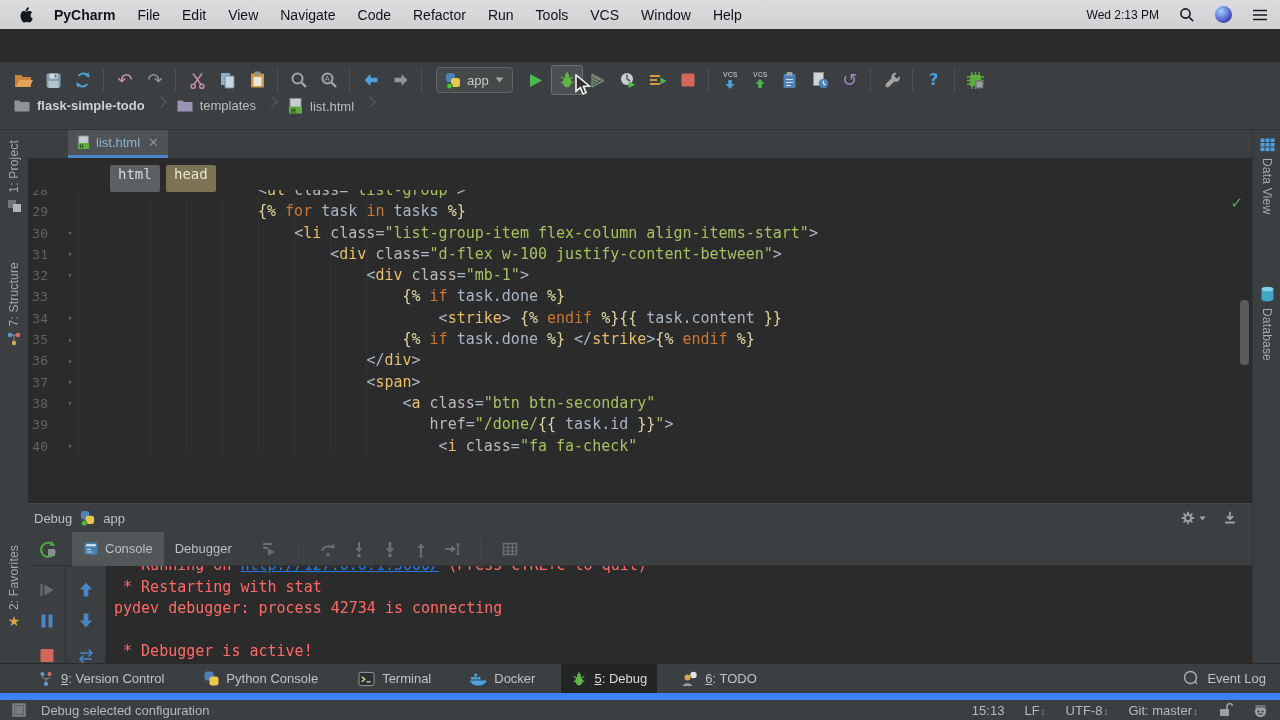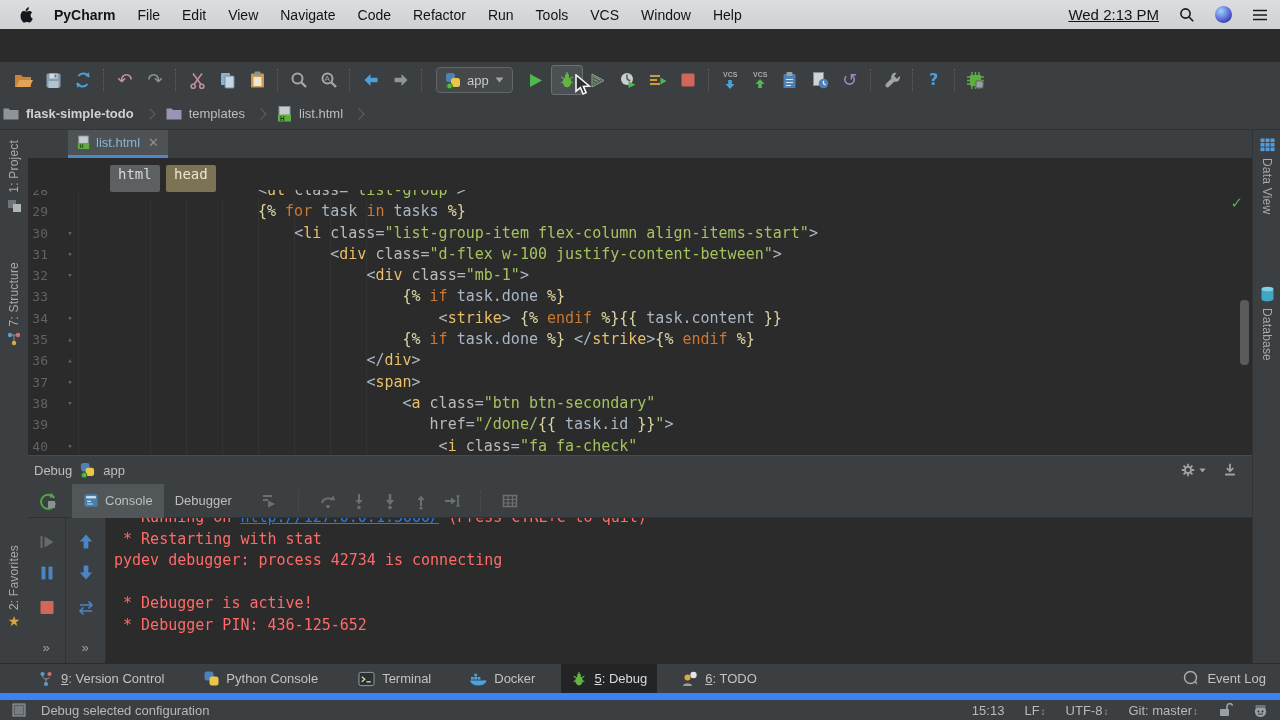--- a/index.html
+++ b/index.html
@@ -8,21 +8,21 @@
   svg{display:block}
 
   
   .menubar{position:absolute;left:0;top:0;width:100%;height:29px;
     background:linear-gradient(#dcdddf,#cfd0d2);display:flex;align-items:center;
     padding:0 12px;box-sizing:border-box;color:#101319;font-size:14px;}
   .menubar .apple{margin:0 10px 0 8px;}
   .menubar .item{padding:0 11px;cursor:default;}
   .menubar .item.bold{font-weight:bold;}
   .mb-right{margin-left:auto;display:flex;align-items:center;gap:20px;}
-  .mb-clock{font-size:15px;text-decoration:underline;}
+  .mb-clock{font-size:12px;}
   .siri{width:17px;height:17px;border-radius:50%;
     background:radial-gradient(circle at 35% 30%,#9fd4f7,#5a64d8 55%,#131c4e);}
 
   
   .titlebar{position:absolute;left:0;top:29px;width:100%;height:33px;
     background:linear-gradient(#e9e9e9,#d4d4d4);border-bottom:1px solid #a8a8a8;
     box-sizing:border-box;display:flex;align-items:center;justify-content:center;}
   .lights{position:absolute;left:14px;top:10px;display:flex;gap:8px;}
   .light{width:12px;height:12px;border-radius:50%;}
   .l-red{background:#ff5f57;border:1px solid #e0443e;box-sizing:border-box}
@@ -36,21 +36,21 @@
   .tbtn{width:30px;height:28px;display:flex;align-items:center;justify-content:center;flex:0 0 auto;border-radius:3px;}
   .tsep{width:1px;height:22px;border-left:1px dotted #5f5f5f;margin:0 5px;flex:0 0 auto;}
   .glyph{font-family:"DejaVu Sans",sans-serif;font-size:18px;line-height:1;}
   .runcfg{height:24px;background:#45494a;border:1px solid #616668;border-radius:4px;
     display:flex;align-items:center;gap:6px;padding:0 8px;margin:0 8px;color:#c8cacc;font-size:13px;}
   .dbg-highlight{background:#4b5052;border:1px solid #6a7073;}
   .toolbar-search{position:absolute;right:10px;top:70px;}
 
   
   .crumbbar{position:absolute;left:0;top:98px;width:100%;height:32px;background:#3c3f41;
-    display:flex;align-items:center;padding-left:1px;box-sizing:border-box;
+    display:flex;align-items:flex-start;padding-left:12px;box-sizing:border-box;
     color:#bbbdbf;font-size:13px;border-bottom:1px solid #323232;}
   .crumb{display:flex;align-items:center;gap:7px;padding:0 2px;}
   .crumb.first span{font-weight:bold;color:#cfd1d3;}
   .chev{width:7px;height:7px;border-top:1px solid #5d6164;border-right:1px solid #5d6164;
     transform:rotate(45deg);margin:0 10px;}
 
   
   .stripe{position:absolute;top:130px;bottom:57px;width:28px;background:#3c3f41;}
   .stripe.left{left:0;border-right:1px solid #313335;}
   .stripe.right{left:1252px;border-left:1px solid #313335;}
@@ -82,21 +82,21 @@
     font-family:"DejaVu Sans Mono",monospace;font-size:15px;}
   .cl .num{width:20px;text-align:right;color:#606366;font-size:13px;flex:0 0 auto;}
   .cl .fold{width:12px;margin-left:16px;color:#5e6163;font-size:9px;text-align:center;flex:0 0 auto;}
   .cl .codetext{margin-left:37.5px;}
   .c-p{color:#a9b7c6}.c-k{color:#cc7832}.c-t{color:#e8bf6a}
   .c-a{color:#bababa}.c-s{color:#a5c261}.c-b{color:#ddd6a3}
   .echeck{position:absolute;right:9px;top:36px;color:#4db357;font-size:15px;z-index:4;}
   .escroll{position:absolute;right:3px;top:142px;width:9px;height:65px;background:#595b5d;border-radius:4px;z-index:4;}
 
   
-  .debug{position:absolute;left:0;right:0;bottom:0;height:208px;background:#2b2b2b;border-top:1px solid #4a4a4a;box-sizing:border-box;}
+  .debug{position:absolute;left:0;right:0;bottom:0;height:160px;background:#2b2b2b;border-top:1px solid #4a4a4a;box-sizing:border-box;}
   .dheader{height:28px;background:#3c3f41;display:flex;align-items:center;gap:8px;
     padding:0 14px 0 6px;color:#bcbec0;font-size:13px;box-sizing:border-box;}
   .dheader .hicons{margin-left:auto;display:flex;align-items:center;gap:16px;}
   .dtabrow{height:34px;background:#3c3f41;border-bottom:1px solid #323232;display:flex;align-items:center;box-sizing:border-box;}
   .dtab{height:34px;display:flex;align-items:center;gap:6px;padding:0 11px;color:#bcbec0;font-size:13px;box-sizing:border-box;}
   .dtab.active{background:#515658;justify-content:space-between;}
   .steps{display:flex;align-items:center;gap:13px;margin-left:18px;opacity:.5;}
   .dsep{width:1px;height:20px;border-left:1px dotted #5f5f5f;margin:0 6px;}
   .dconsole{position:absolute;left:0;right:0;top:62px;bottom:0;overflow:hidden;}
   .dcol{position:absolute;top:0;bottom:0;background:#3c3f41;border-right:1px solid #323232;box-sizing:border-box;}

